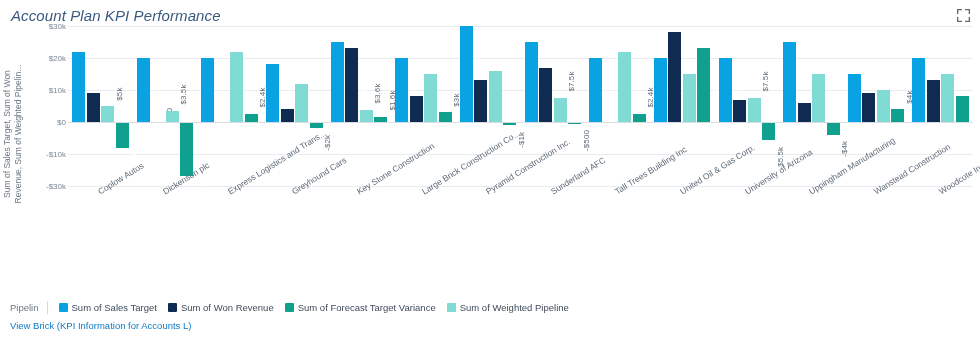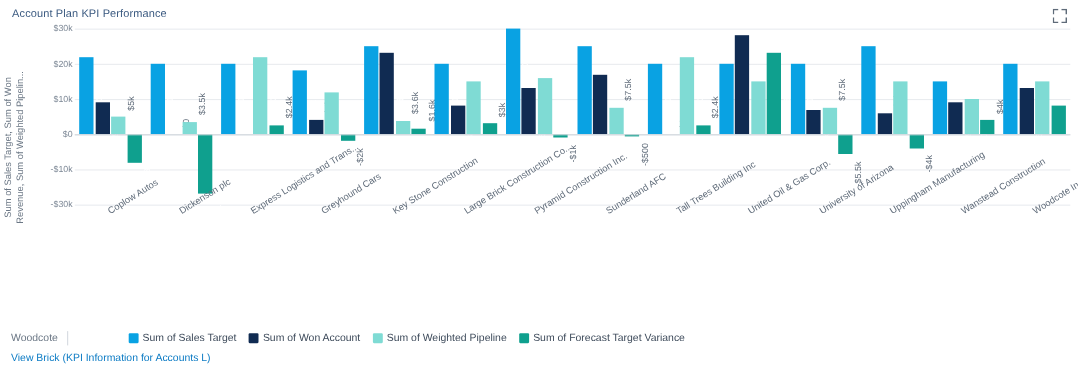--- a/index.html
+++ b/index.html
@@ -10,21 +10,21 @@
     overflow: hidden;
   }
   .card { position: relative; width: 980px; height: 338px; background:#fff; }
 
   
   .hdr {
     position:absolute; left:0; top:0; width:980px; height:26px;
   }
   .hdr-title {
     position:absolute; left:11px; top:7px;
-    font-size:10px; color:#3b5a80; letter-spacing:.1px;
+    font-size:15px; color:#3b5a80; letter-spacing:.1px;font-style:italic;
   }
   .expand-icon { position:absolute; right:10px; top:8px; width:13px; height:13px; }
 
   
   .plot-wrap { position:absolute; left:0; top:26px; width:980px; height:252px; }
 
   .ylab {
     position:absolute; left:2px; top:28px; width:22px; height:160px;
   }
   .ylab span{
@@ -338,36 +338,36 @@
         <div class="xcat" style="left: 545.464px;">Tall Trees Building Inc</div>
         <div class="xcat" style="left: 610.107px;">United Oil &amp; Gas Corp.</div>
         <div class="xcat" style="left: 674.75px;">University of Arizona</div>
         <div class="xcat" style="left: 739.393px;">Uppingham Manufacturing</div>
         <div class="xcat" style="left: 804.036px;">Wanstead Construction</div>
         <div class="xcat" style="left: 868.679px;">Woodcote Inc</div>
       </div>
   </div>
 
   <div class="legend">
-    <span class="legend-title">Woodcote</span>
+    <span class="legend-title">Pipelin</span>
     <span class="legend-sep"></span>
-    <span id="legend-items" style="display:flex;align-items:flex-end;margin-left:44px;">
+    <span id="legend-items" style="display:flex;align-items:flex-end;">
         <span class="legend-item">
           <span class="legend-swatch" style="background: rgb(9, 162, 227);"></span>
           <span class="legend-label">Sum of Sales Target</span>
         </span>
         <span class="legend-item">
           <span class="legend-swatch" style="background: rgb(16, 43, 82);"></span>
-          <span class="legend-label">Sum of Won Account</span>
+          <span class="legend-label">Sum of Won Revenue</span>
+        </span>
+        <span class="legend-item">
+          <span class="legend-swatch" style="background: rgb(15, 160, 142);"></span>
+          <span class="legend-label">Sum of Forecast Target Variance</span>
         </span>
         <span class="legend-item">
           <span class="legend-swatch" style="background: rgb(127, 219, 212);"></span>
           <span class="legend-label">Sum of Weighted Pipeline</span>
         </span>
-        <span class="legend-item">
-          <span class="legend-swatch" style="background: rgb(15, 160, 142);"></span>
-          <span class="legend-label">Sum of Forecast Target Variance</span>
-        </span>
       </span>
   </div>
 
   <a class="footer-link">View Brick (KPI Information for Accounts L)</a>
 </div>
 
 </body></html>

